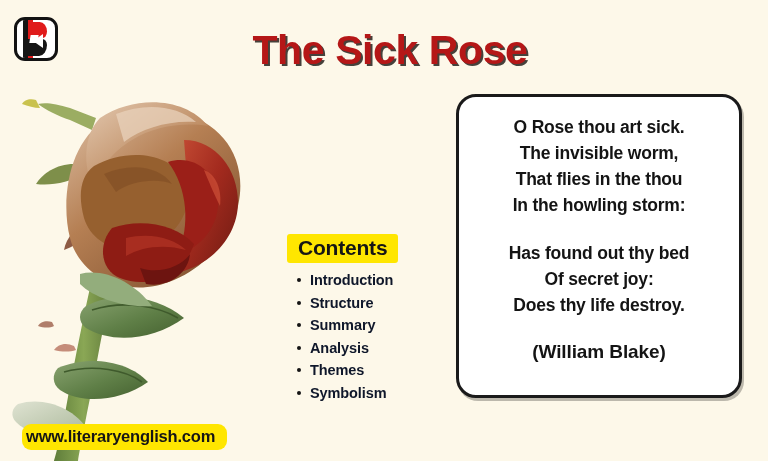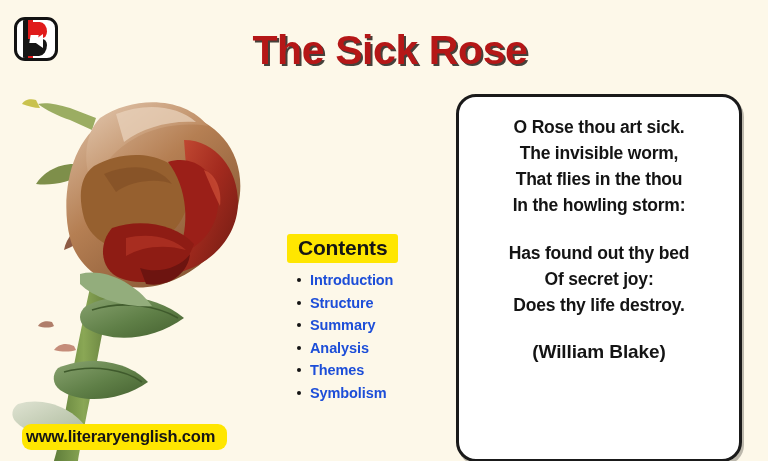--- a/index.html
+++ b/index.html
@@ -142,42 +142,42 @@
   }
   .contents-list {
     list-style: none;
     margin: 9px 0 0 0;
     padding: 0 0 0 10px;
   }
   .contents-list li {
     position: relative;
     font-size: 14.5px;
     font-weight: bold;
-    color: #1d4ed8;
+    color: #0f172a;
     padding-left: 13px;
     margin-bottom: 6.5px;
     letter-spacing: -0.1px;
   }
   .contents-list li .bullet {
     position: absolute;
     left: 0;
     top: 6px;
     width: 4px;
     height: 4px;
     border-radius: 50%;
     background: #141414;
   }
 
   
   .poem-card {
     position: absolute;
     left: 456px;
     top: 94px;
     width: 286px;
-    height: 368px;
+    height: 304px;
     background: #ffffff;
     border: 3px solid #1a1a1a;
     border-radius: 20px;
     box-sizing: border-box;
     box-shadow: 2px 3px 0 rgba(40,38,34,0.30);
     padding: 17px 12px 0 12px;
   }
   .stanza {
     text-align: center;
     font-size: 17.5px;

